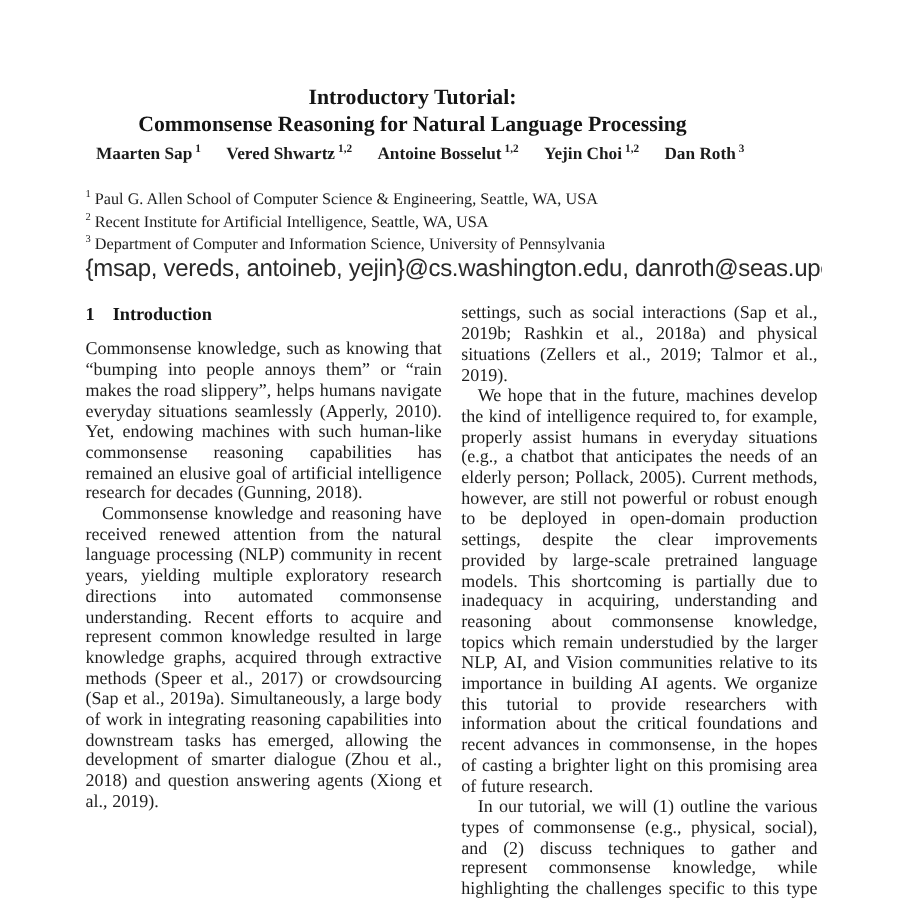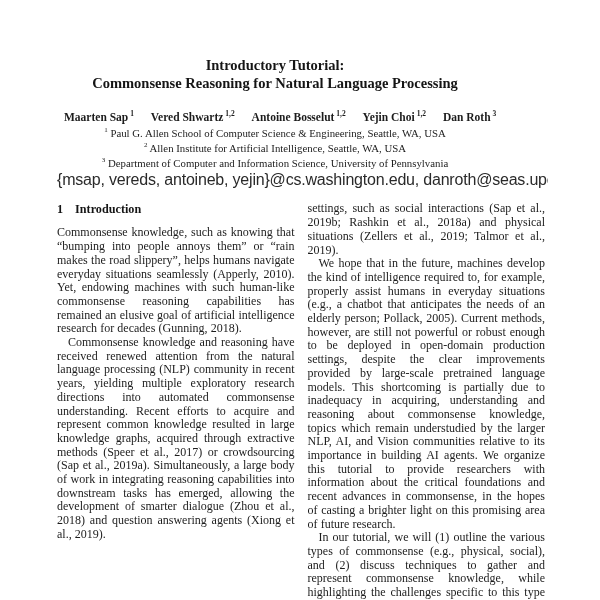--- a/index.html
+++ b/index.html
@@ -20,37 +20,36 @@
   }
   .title {
     margin: 0;
     text-align: center;
     font-size: 14.5px;
     font-weight: bold;
     line-height: 17.5px;
     color: #151515;
   }
   .authors-line {
-    margin-top: 19px;
+    margin-top: 5px;
     text-align: center;
     font-size: 11.5px;
     font-weight: bold;
     white-space: nowrap;
   }
   .author { margin: 0 7px; }
   .author sup {
     font-size: 7.5px;
     font-weight: bold;
     margin-left: 2px;
     vertical-align: super;
     line-height: 0;
   }
   .affiliations {
-    margin-top: 3px;
-    text-align: center;
+    margin-top: 17px;
     font-size: 10.8px;
     line-height: 14.8px;
   }
   .affil sup {
     font-size: 7px;
     vertical-align: super;
     line-height: 0;
   }
   .emails {
     margin-top: 1px;
@@ -100,21 +99,21 @@
   <div class="authors-line">
     <span class="author"><span>Maarten Sap</span><sup>1</sup></span>
     <span class="author"><span>Vered Shwartz</span><sup>1,2</sup></span>
     <span class="author"><span>Antoine Bosselut</span><sup>1,2</sup></span>
     <span class="author"><span>Yejin Choi</span><sup>1,2</sup></span>
     <span class="author"><span>Dan Roth</span><sup>3</sup></span>
   </div>
 
   <div class="affiliations">
     <div class="affil"><sup>1</sup> <span>Paul G. Allen School of Computer Science &amp; Engineering, Seattle, WA, USA</span></div>
-    <div class="affil"><sup>2</sup> <span>Allen Institute for Artificial Intelligence, Seattle, WA, USA</span></div>
+    <div class="affil"><sup>2</sup> <span>Recent Institute for Artificial Intelligence, Seattle, WA, USA</span></div>
     <div class="affil"><sup>3</sup> <span>Department of Computer and Information Science, University of Pennsylvania</span></div>
   </div>
 
   <div class="emails">{msap, vereds, antoineb, yejin}@cs.washington.edu, danroth@seas.upenn.edu</div>
 
   <div class="columns">
     <div class="col">
       <h2 class="section-heading">
         <span class="secnum">1</span><span>Introduction</span>
       </h2>

